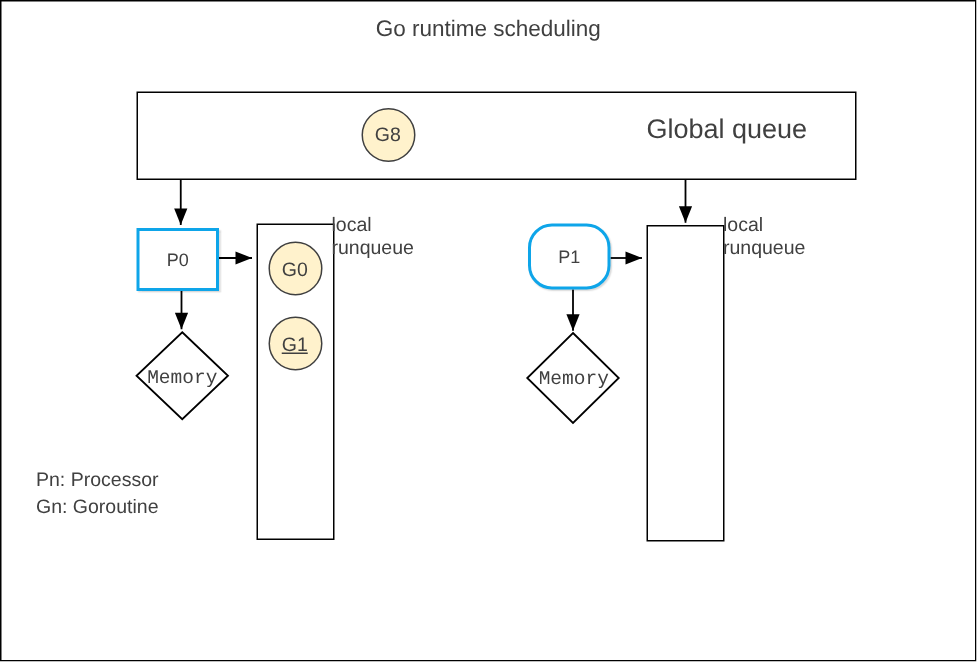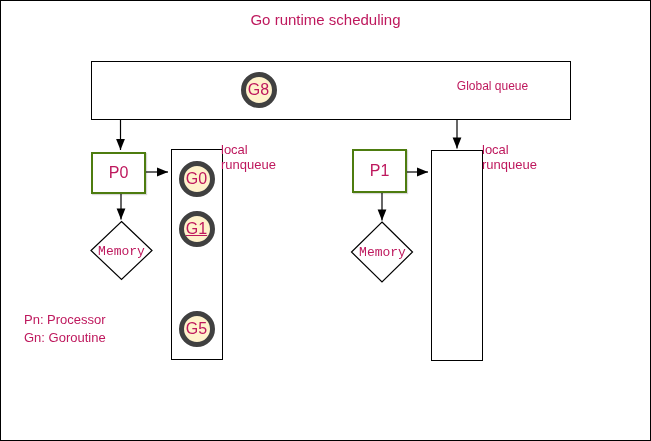--- a/index.html
+++ b/index.html
@@ -8,21 +8,21 @@
     background: #ffffff;
     font-family: "Liberation Sans", sans-serif;
   }
   .canvas {
     position: relative;
     width: 651px;
     height: 441px;
     background: #ffffff;
     border: 1px solid #000000;
     box-sizing: border-box;
-    color: #be185d;
+    color: #404040;
     overflow: hidden;
   }
   .overlay {
     position: absolute;
     left: 0;
     top: 0;
     width: 651px;
     height: 441px;
     pointer-events: none;
   }
@@ -42,51 +42,51 @@
     height: 59px;
     border: 1px solid #000000;
     background: #ffffff;
     box-sizing: border-box;
   }
   .gq-label {
     position: absolute;
     left: 430px;
     top: 78px;
     width: 123px;
-    text-align: center;
-    font-size: 12px;
+    text-align: left;
+    font-size: 18px;
     line-height: 15px;
   }
   .circle {
     position: absolute;
     width: 36px;
     height: 36px;
     border-radius: 50%;
     background: #fff2cc;
-    border: 5px solid #404040;
+    border: 1px solid #404040;
     box-sizing: border-box;
     display: flex;
     align-items: center;
     justify-content: center;
-    font-size: 16px;
+    font-size: 13px;
   }
   .pbox {
     position: absolute;
     background: #ffffff;
-    border: 2px solid #4d7c0f;
+    border: 2px solid #0ea5e9;
     box-sizing: border-box;
     display: flex;
     align-items: center;
     justify-content: center;
-    font-size: 16px;
+    font-size: 12px;
     box-shadow: 1px 1px 1px rgba(0,0,0,0.15);
     text-align: center;
   }
   #p0 { left: 90px;  top: 151px; width: 55px; height: 42px; }
-  #p1 { left: 351px; top: 148px; width: 55px; height: 44px; }
+  #p1 { left: 351px; top: 148px; width: 55px; height: 44px; border-radius: 16px; }
   .runqueue {
     position: absolute;
     width: 52px;
     height: 211px;
     border: 1px solid #000000;
     background: #ffffff;
     box-sizing: border-box;
   }
   #rq0 { left: 170px; top: 148px; }
   #rq1 { left: 430px; top: 149px; }
@@ -141,21 +141,20 @@
   <div class="title">Go runtime scheduling</div>
 
   <div class="gq"></div>
   <div class="gq-label">Global queue</div>
   <div class="circle" style="left:239.5px; top:70.5px;">G8</div>
 
   <div class="pbox" id="p0">P0</div>
   <div class="runqueue" id="rq0"></div>
   <div class="circle" style="left:177.5px; top:160px;">G0</div>
   <div class="circle" style="left:177.5px; top:210px;text-decoration:underline;">G1</div>
-  <div class="circle" style="left:177.5px; top:310px;">G5</div>
   <div class="rq-label" id="rqlabel0">
     <div>local</div>
     <div>runqueue</div>
   </div>
   <div class="memory-label" id="mem0">Memory</div>
 
   <div class="pbox" id="p1">P1</div>
   <div class="runqueue" id="rq1"></div>
   <div class="rq-label" id="rqlabel1">
     <div>local</div>

